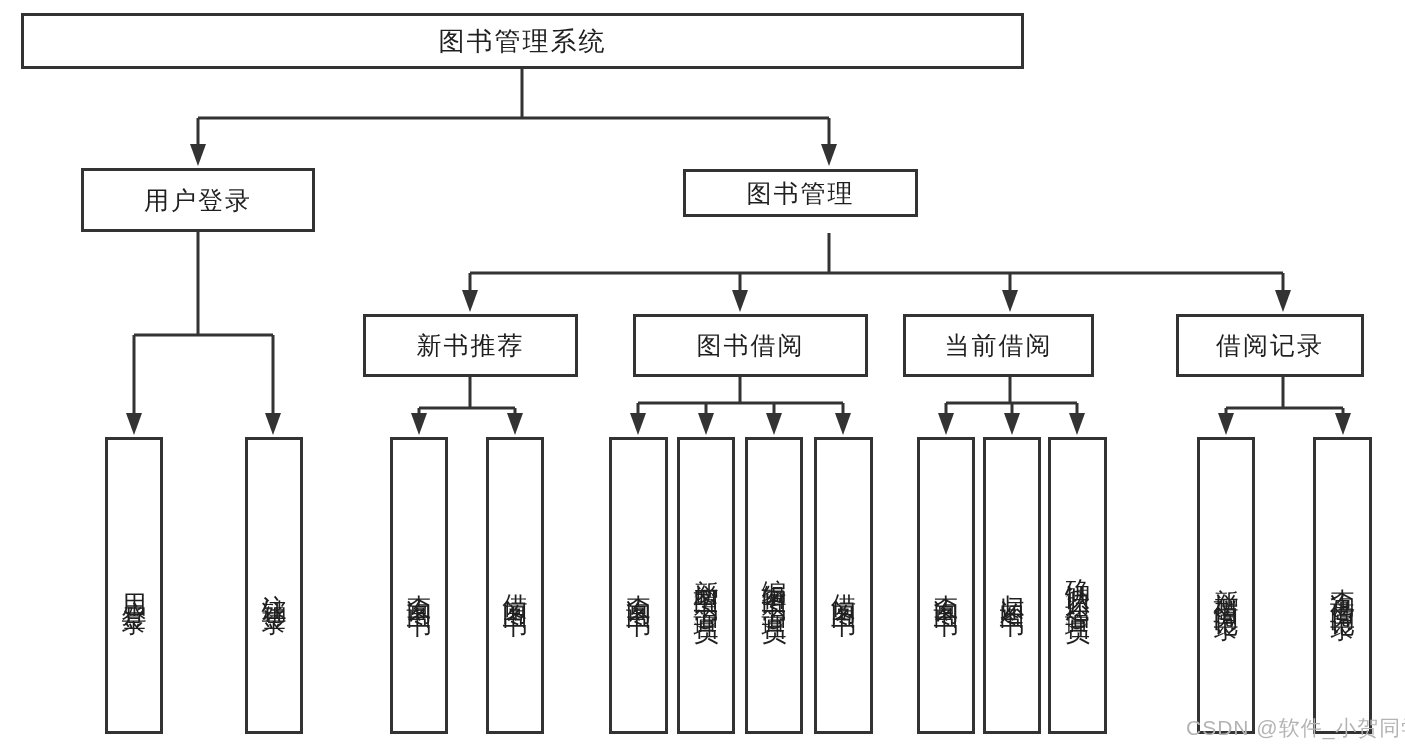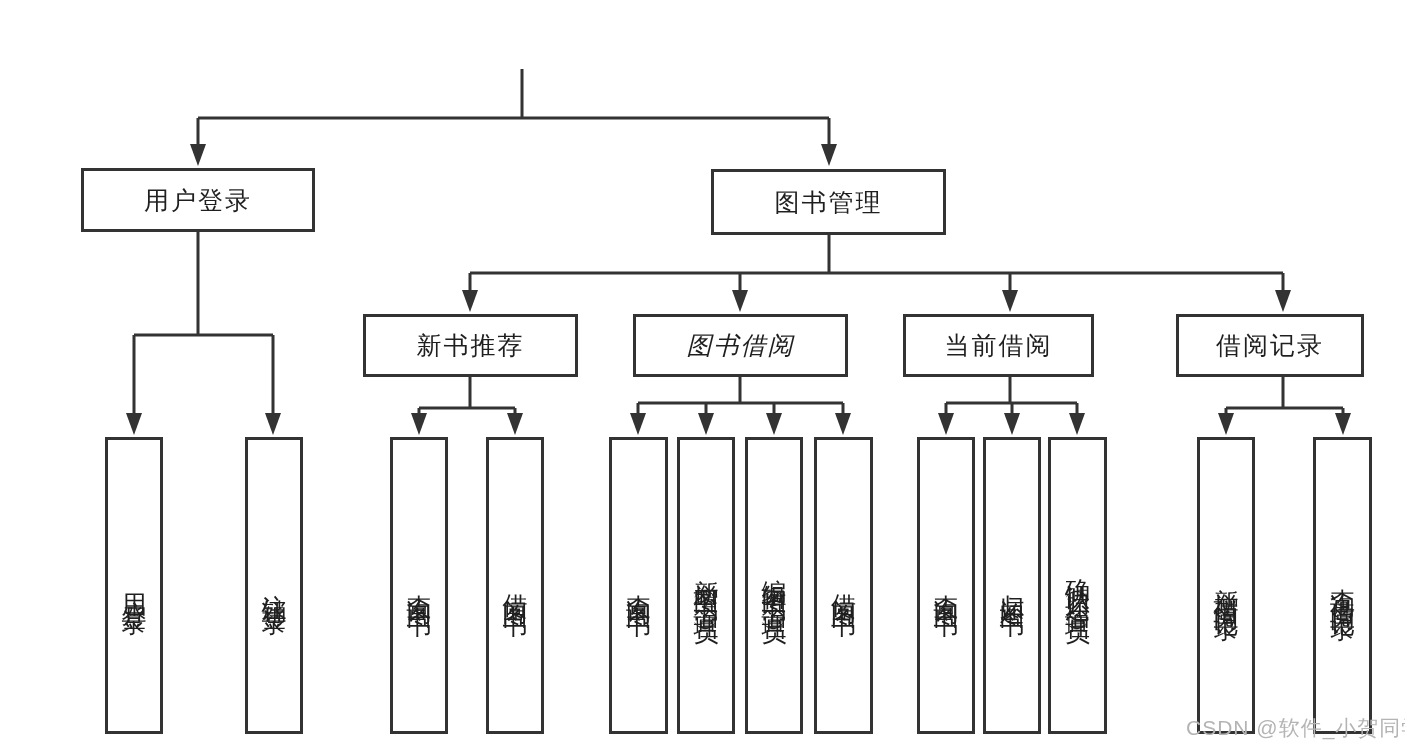--- a/index.html
+++ b/index.html
@@ -92,32 +92,35 @@
       <polygon points="766,413 782,413 774,435"></polygon>
       <polygon points="835,413 851,413 843,435"></polygon>
       <polygon points="938,413 954,413 946,435"></polygon>
       <polygon points="1004,413 1020,413 1012,435"></polygon>
       <polygon points="1069,413 1085,413 1077,435"></polygon>
       <polygon points="1218,413 1234,413 1226,435"></polygon>
       <polygon points="1335,413 1351,413 1343,435"></polygon>
     </g>
   </svg>
 
+  <div class="hbox root" style="left:21px; top:13px; width:1003px; height:56px;">
+    <span>图书管理系统</span>
+  </div>
 
   <div class="hbox" style="left:81px; top:168px; width:234px; height:64px;">
     <span>用户登录</span>
   </div>
-  <div class="hbox" style="left:711px; top:169px; width:235px; height:66px;">
+  <div class="hbox" style="left:683px; top:169px; width:235px; height:48px;">
     <span>图书管理</span>
   </div>
 
   <div class="hbox" style="left:363px; top:314px; width:215px; height:63px;">
     <span>新书推荐</span>
   </div>
-  <div class="hbox" style="left:633px; top:314px; width:215px; height:63px;font-style:italic;">
+  <div class="hbox" style="left:633px; top:314px; width:235px; height:63px;">
     <span>图书借阅</span>
   </div>
   <div class="hbox" style="left:903px; top:314px; width:191px; height:63px;">
     <span>当前借阅</span>
   </div>
   <div class="hbox" style="left:1176px; top:314px; width:188px; height:63px;">
     <span>借阅记录</span>
   </div>
 
   <div class="vbox" style="left:105px; top:437px; width:58px; height:297px;">

